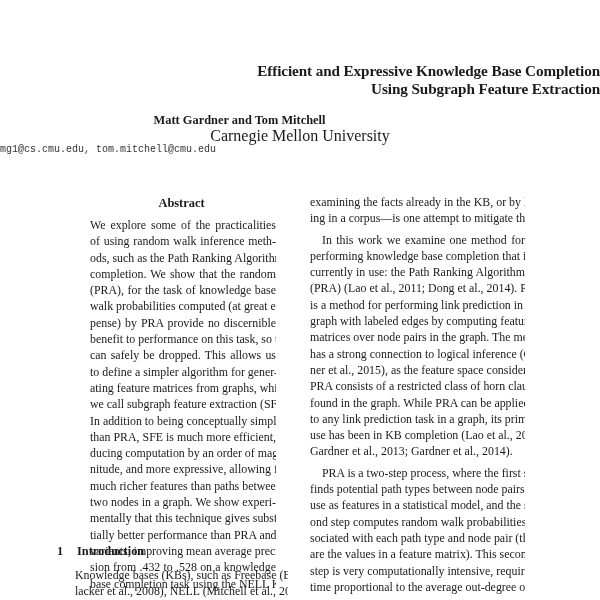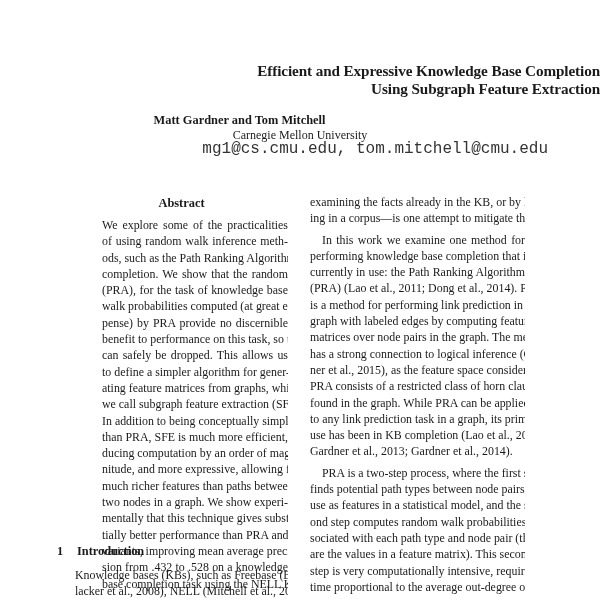--- a/index.html
+++ b/index.html
@@ -3,30 +3,30 @@
 <meta charset="utf-8">
 <style>
   html, body { margin:0; padding:0; background:#ffffff; }
   body { width:600px; height:600px; overflow:hidden; position:relative;
          font-family:"Liberation Serif", "DejaVu Serif", serif; color:#1a1a1a; }
   .title { position:absolute; left:0; width:600px; text-align:right;
            font-weight:bold; font-size:15.2px; line-height:18px; top:62px; letter-spacing:-0.1px; }
   .authors { position:absolute; left:0; width:479px; text-align:center; top:113px;
              font-weight:bold; font-size:12.4px; line-height:15px; }
   .affil { position:absolute; left:0; width:600px; text-align:center; top:128px;
-           font-size:12px; line-height:15px; }
-  .emails { position:absolute; left:0; width:548px; text-align:right; top:142px;
-            font-family:"Liberation Mono", "DejaVu Sans Mono", monospace; font-size:16px; line-height:15px; color:#333; }
+           font-size:16px; line-height:15px; }
+  .emails { position:absolute; left:0; width:548px; text-align:left; top:142px;
+            font-family:"Liberation Mono", "DejaVu Sans Mono", monospace; font-size:10px; line-height:15px; color:#333; }
   .abs-head { position:absolute; left:75px; width:213px; text-align:center; top:196px;
               font-weight:bold; font-size:12.4px; line-height:15px; }
   .col { position:absolute; font-size:11.9px; line-height:16.3px; }
   .col .ln { display:block; white-space:nowrap; text-align:justify; text-align-last:justify; height:16.3px; overflow:hidden; }
   .col .ln.last { text-align-last:left; }
   .col .ln.indent { padding-left:12px; }
-  .abs-body { left:90px; width:186px; top:217px;margin-left:12px; }
+  .abs-body { left:90px; width:186px; top:217px; }
   .intro-head { position:absolute; left:57px; top:544px; font-weight:bold; font-size:12.4px; line-height:15px; }
   .intro-head .num { display:inline-block; width:20px; }
   .intro-body { left:75px; width:213px; top:567px; }
   .right-col { left:310px; width:215px; top:194px; }
 </style>
 </head>
 <body>
 
 <div>
   <div class="title">

